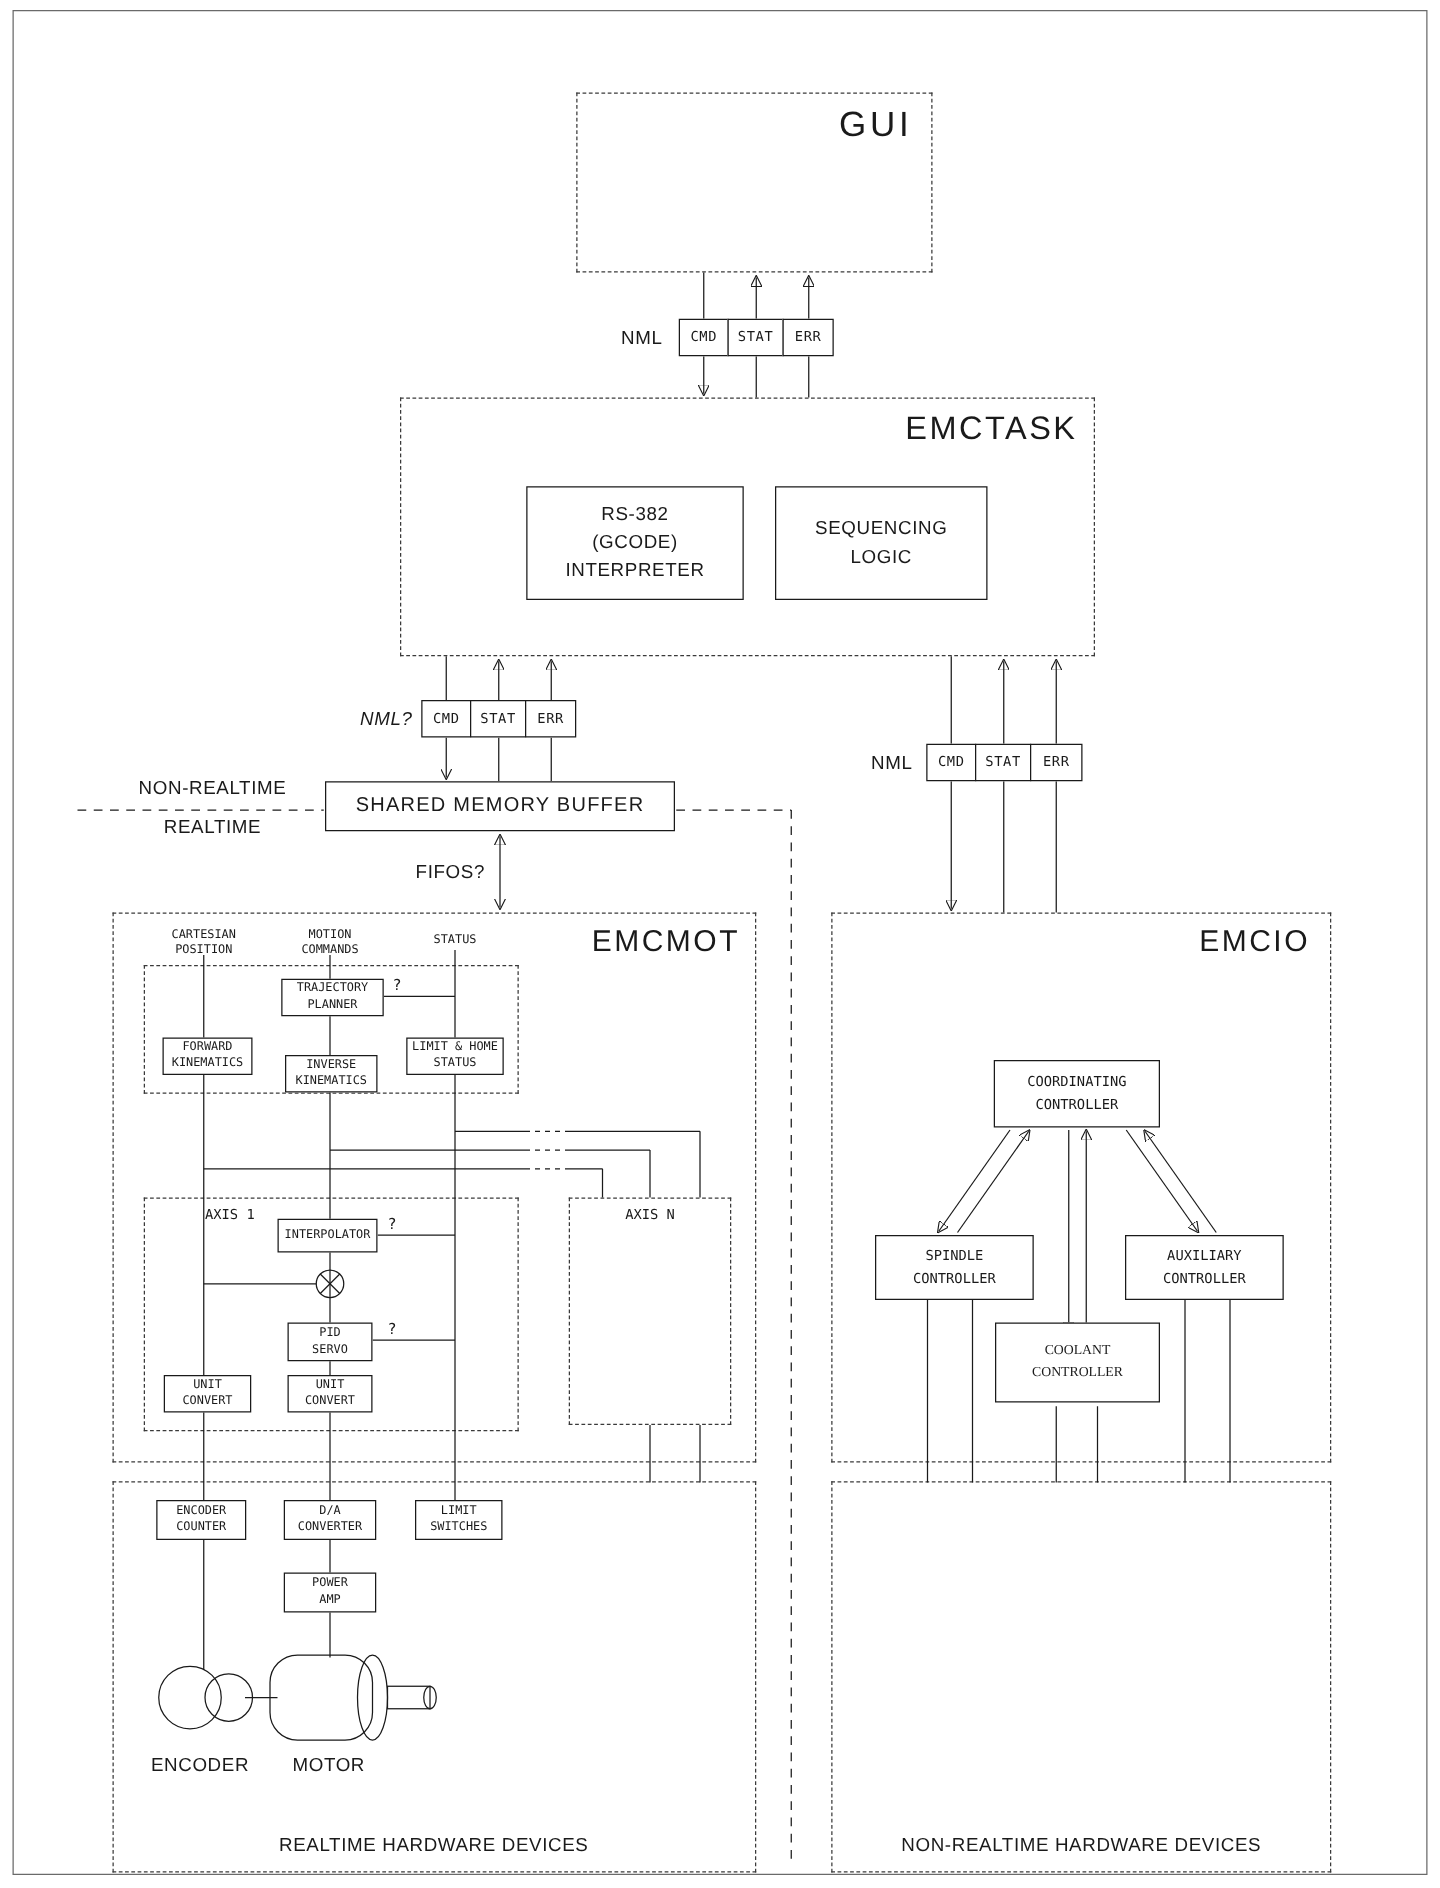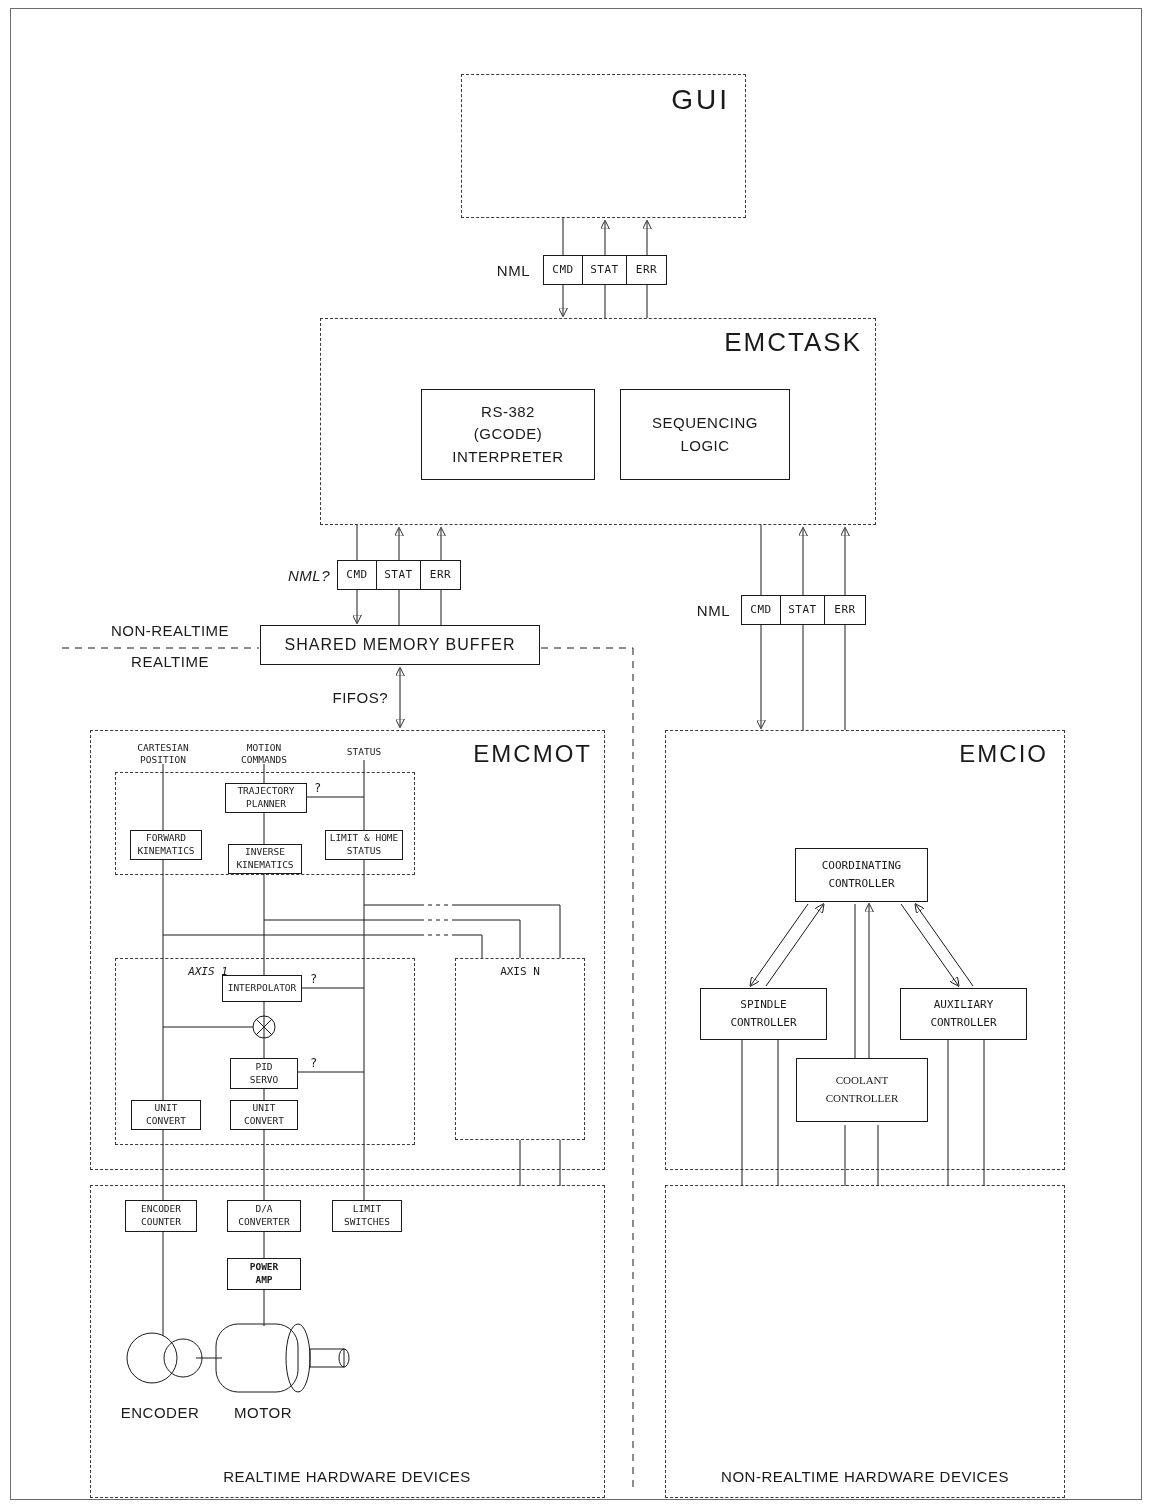--- a/index.html
+++ b/index.html
@@ -197,21 +197,21 @@
 <div class="box" style="left:225px; top:783px; width:82px; height:30px;">TRAJECTORY
 PLANNER</div>
 <div class="lbl qmark" style="left:314px; top:781px; width:14px;">?</div>
 <div class="box" style="left:130px; top:830px; width:72px; height:30px;">FORWARD
 KINEMATICS</div>
 <div class="box" style="left:228px; top:830px; width:74px; height:30px;margin-top:14px;">INVERSE
 KINEMATICS</div>
 <div class="box" style="left:325px; top:830px; width:78px; height:30px;">LIMIT &amp; HOME
 STATUS</div>
 
-<div class="lbl mono-axis" style="left:180px; top:965px; width:56px; text-align:center;font-style:italic;">AXIS 1</div>
+<div class="lbl mono-axis" style="left:164px; top:965px; width:56px; text-align:left;">AXIS 1</div>
 <div class="box" style="left:222px; top:975px; width:80px; height:27px;">INTERPOLATOR</div>
 <div class="lbl qmark" style="left:310px; top:972px; width:14px;">?</div>
 <div class="box" style="left:230px; top:1058px; width:68px; height:31px;">PID
 SERVO</div>
 <div class="lbl qmark" style="left:310px; top:1056px; width:14px;">?</div>
 <div class="box" style="left:131px; top:1100px; width:70px; height:30px;">UNIT
 CONVERT</div>
 <div class="box" style="left:230px; top:1100px; width:68px; height:30px;">UNIT
 CONVERT</div>
 
@@ -225,20 +225,20 @@
 CONTROLLER</div>
 <div class="box box-ctrl" style="left:796px; top:1058px; width:132px; height:64px;font-family:Liberation Serif, serif;">COOLANT
 CONTROLLER</div>
 
 <div class="box" style="left:125px; top:1200px; width:72px; height:32px;">ENCODER
 COUNTER</div>
 <div class="box" style="left:227px; top:1200px; width:74px; height:32px;">D/A
 CONVERTER</div>
 <div class="box" style="left:332px; top:1200px; width:70px; height:32px;">LIMIT
 SWITCHES</div>
-<div class="box" style="left:227px; top:1258px; width:74px; height:32px;font-weight:bold;">POWER
+<div class="box" style="left:227px; top:1258px; width:74px; height:32px;">POWER
 AMP</div>
 
 <div class="lbl med center" style="left:110px; top:1404px; width:100px;">ENCODER</div>
 <div class="lbl med center" style="left:213px; top:1404px; width:100px;">MOTOR</div>
 
 <div class="lbl med center" style="left:137px; top:1468px; width:420px;">REALTIME HARDWARE DEVICES</div>
 <div class="lbl med center" style="left:655px; top:1468px; width:420px;">NON-REALTIME HARDWARE DEVICES</div>
 
 </body></html>

